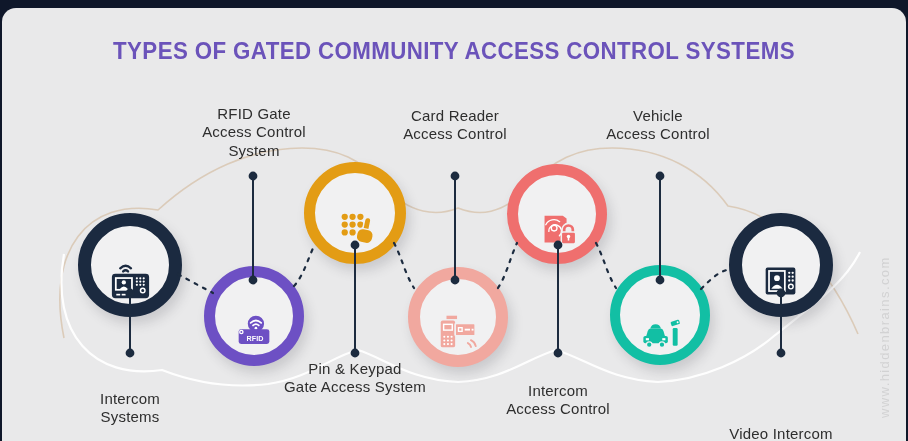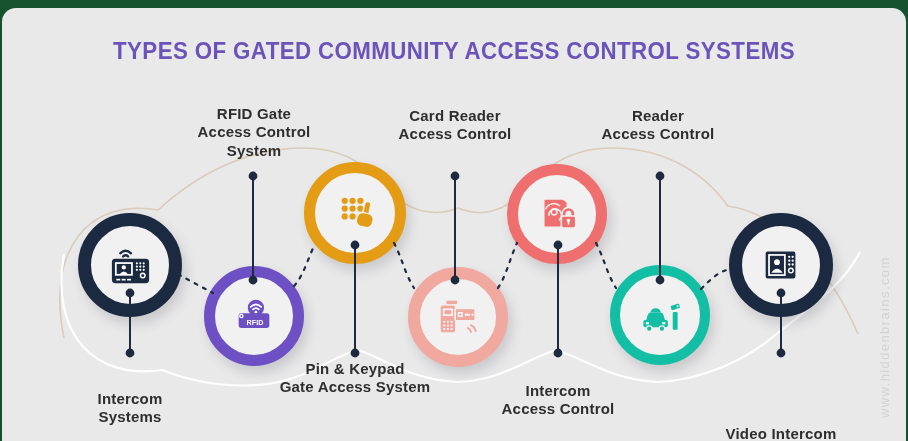--- a/index.html
+++ b/index.html
@@ -1,28 +1,28 @@
 <!DOCTYPE html>
 <html><head>
 <meta charset="utf-8">
 <style>
   html,body{margin:0;padding:0;background:#ffffff;}
-  .frame{position:relative;width:908px;height:441px;background:#14532d;overflow:hidden;
+  .frame{position:relative;width:908px;height:441px;background:#0f172a;overflow:hidden;
          font-family:"Liberation Sans",sans-serif;}
   .panel{position:absolute;top:8px;left:2px;right:2px;bottom:0;background:#e9e9ea;
          border-radius:14px 14px 0 0;overflow:hidden;}
   .title{position:absolute;top:30px;left:0;width:100%;text-align:center;
          font-size:23px;font-weight:bold;letter-spacing:.4px;color:#6b53ba;
          transform:scaleX(.97);}
   svg.layer{position:absolute;left:0;top:0;width:908px;height:441px;pointer-events:none;}
   #bg-layer{z-index:1;} .nodes{z-index:2;} #fg-layer{z-index:3;}
   .circle{position:absolute;z-index:2;border-radius:50%;background:#f1f1f2;box-sizing:border-box;
-          border-style:solid;display:flex;align-items:center;justify-content:center;
+          border-style:solid;display:flex;align-items:flex-end;justify-content:center;
           box-shadow:4px 7px 12px rgba(60,60,70,.18);}
-  .lbl{position:absolute;z-index:4;font-weight:bold;font-size:15px;line-height:1.22;
+  .lbl{position:absolute;z-index:4;font-weight:normal;font-size:15px;line-height:1.22;
        letter-spacing:.2px;color:#2e2e2e;text-align:center;white-space:pre-line;}
   .n0 .circle{left:76px;top:205px;width:104px;height:104px;border-width:13px;}
   .n1 .circle{left:202px;top:258px;width:100px;height:100px;border-width:11px;}
   .n2 .circle{left:302px;top:154px;width:102px;height:102px;border-width:11px;}
   .n3 .circle{left:406px;top:259px;width:100px;height:100px;border-width:12px;}
   .n4 .circle{left:505px;top:156px;width:100px;height:100px;border-width:11px;}
   .n5 .circle{left:608px;top:257px;width:100px;height:100px;border-width:10px;}
   .n6 .circle{left:727px;top:205px;width:104px;height:104px;border-width:13px;}
   .n0 .lbl{left:38px;top:382px;width:180px;}
   .n1 .lbl{left:162px;top:97px;width:180px;}
@@ -184,21 +184,21 @@
             <rect x="25.8" y="30.8" width="3.2" height="2.2" fill="#fff"></rect>
             <circle cx="12.5" cy="37.5" r="2.9" fill="currentColor" stroke="#f1f1f2" stroke-width="1.4"></circle>
             <circle cx="25.5" cy="37.5" r="2.9" fill="currentColor" stroke="#f1f1f2" stroke-width="1.4"></circle>
             <rect x="36.5" y="20.5" width="5" height="18" rx="1.2" fill="currentColor"></rect>
             <g transform="rotate(-18 39 15)">
               <rect x="34.5" y="13" width="9" height="4.6" rx="1.2" fill="currentColor"></rect>
               <circle cx="41.5" cy="15.3" r="1" fill="#fff"></circle>
             </g>
           </svg>
         </div>
-        <div class="lbl">Reader
+        <div class="lbl">Vehicle
 Access Control</div>
       </div>
 
       <div class="node n6">
         <div class="circle" style="border-color: rgb(27, 42, 64); color: rgb(27, 42, 64);">
           <svg class="icon" viewBox="0 0 48 48" width="46" height="46">
             <rect x="8" y="10" width="31" height="28" rx="2" fill="currentColor"></rect>
             <rect x="11.5" y="13.5" width="16.5" height="21" fill="none" stroke="#fff" stroke-width="1.8"></rect>
             <circle cx="19.8" cy="21" r="3" fill="#fff"></circle>
             <path d="M13.9 32 q6-8 11.8 0 z" fill="#fff"></path>

